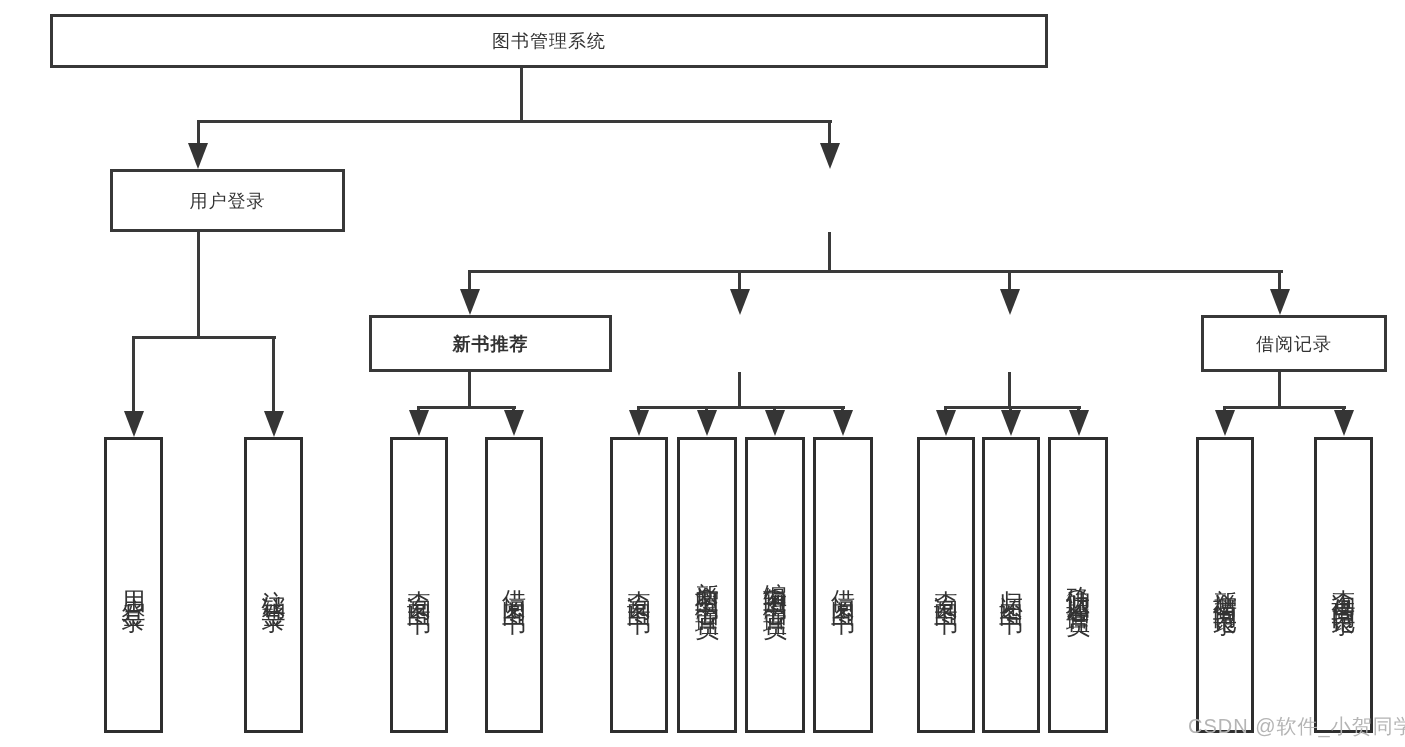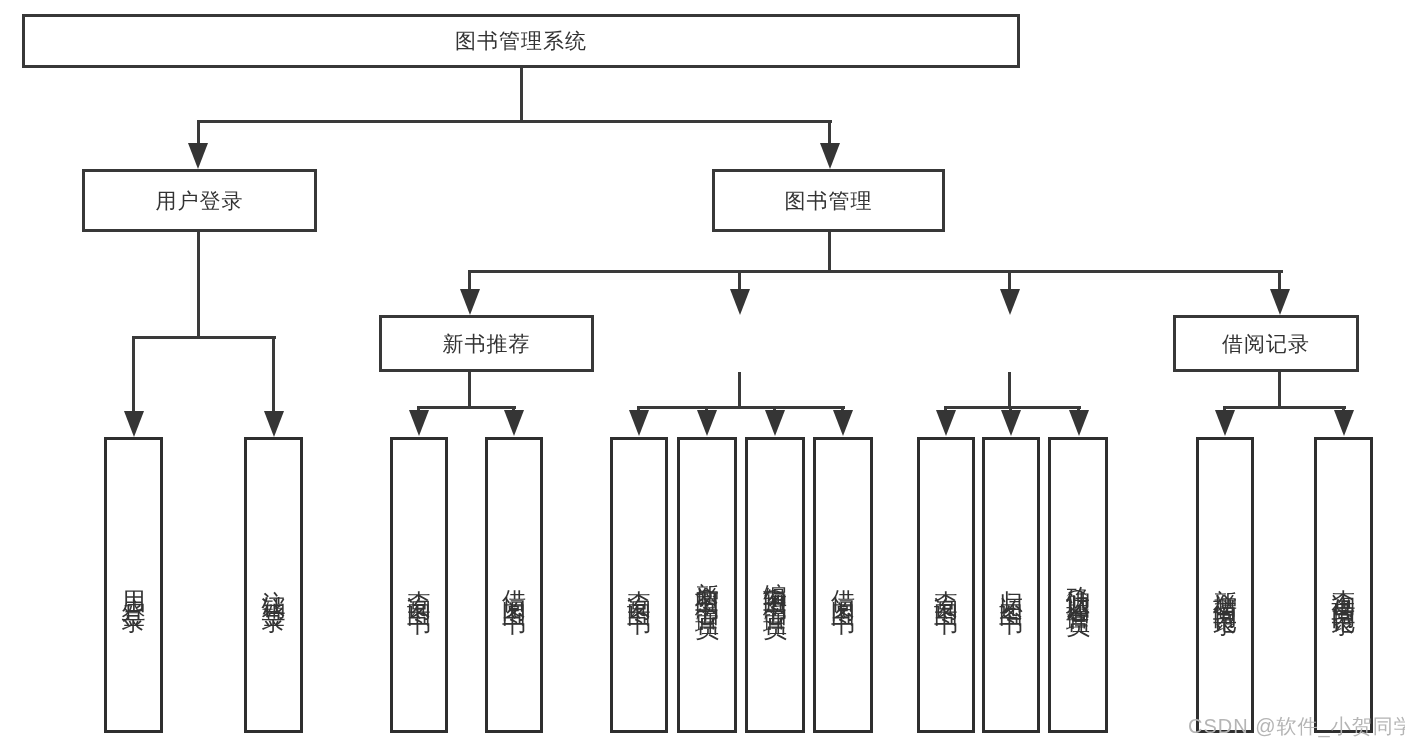--- a/index.html
+++ b/index.html
@@ -18,24 +18,25 @@
   }
   
   .hbox {
     position: absolute;
     box-sizing: border-box;
     background: #ffffff;
     border: 3px solid #383838;
     display: flex;
     align-items: center;
     justify-content: center;
-    font-size: 21px;
+    font-size: 18px;
     letter-spacing: 1px;
     color: #333333;
     white-space: nowrap;
+    margin-left: 28px;
   }
   
   .vbox {
     position: absolute;
     box-sizing: border-box;
     background: #ffffff;
     border: 3px solid #2f2f2f;
     display: flex;
     align-items: center;
     justify-content: center;
@@ -71,23 +72,22 @@
   }
 </style>
 </head>
 <body>
 
 <div class="canvas">
 
   <div class="hbox" style="left:22px; top:14px; width:998px; height:54px;">图书管理系统</div>
 
   <div class="hbox" style="left:82px; top:169px; width:235px; height:63px;">用户登录</div>
-  <div class="hbox" style="left:712px; top:169px; width:233px; height:63px;">图书管理</div>
 
-  <div class="hbox" style="left:379px; top:315px; width:215px; height:57px;">新书推荐</div>
+  <div class="hbox" style="left:341px; top:315px; width:243px; height:57px;font-weight:bold;">新书推荐</div>
   <div class="hbox" style="left:1173px; top:315px; width:186px; height:57px;">借阅记录</div>
 
   <div class="vbox" style="left:104px; top:437px; width:59px; height:296px;">用户登录</div>
   <div class="vbox" style="left:244px; top:437px; width:59px; height:296px;">注销登录</div>
 
   <div class="vbox" style="left:390px; top:437px; width:58px; height:296px;">查询图书</div>
   <div class="vbox" style="left:485px; top:437px; width:58px; height:296px;">借阅图书</div>
 
   <div class="vbox" style="left:610px; top:437px; width:58px; height:296px;">查询图书</div>
   <div class="vbox" style="left:677px; top:437px; width:60px; height:296px; letter-spacing:5px;">新增图书（管理员）</div>

